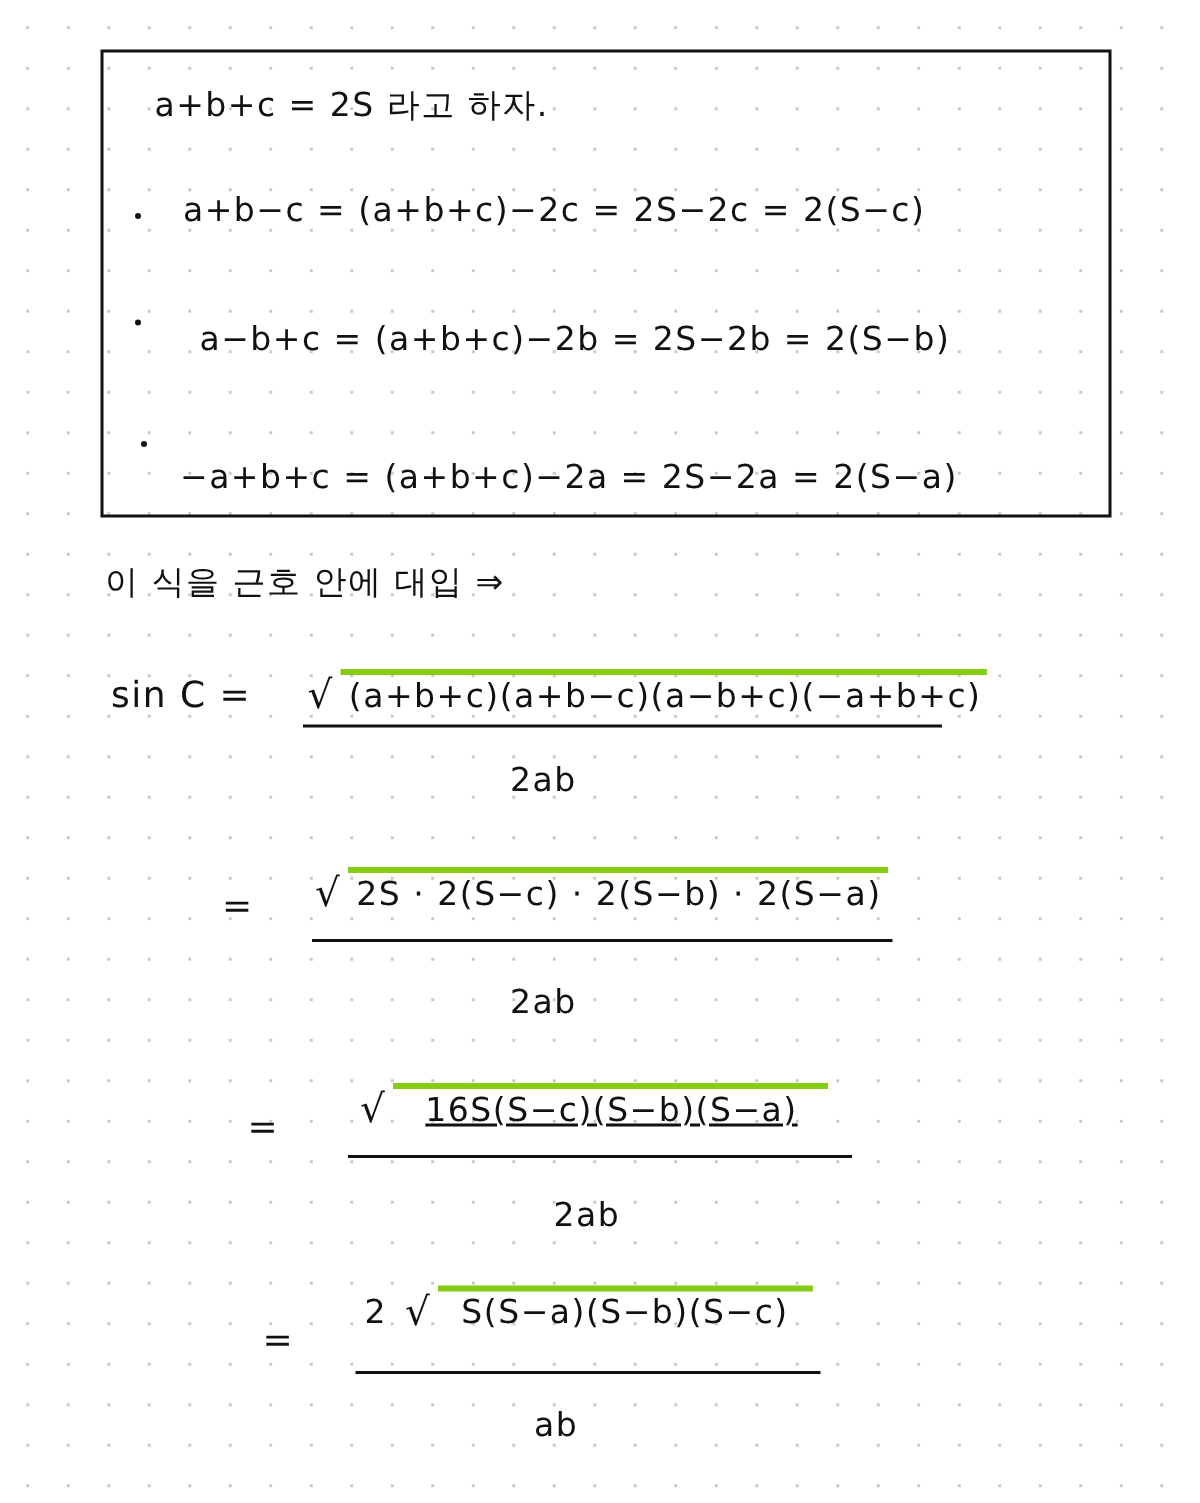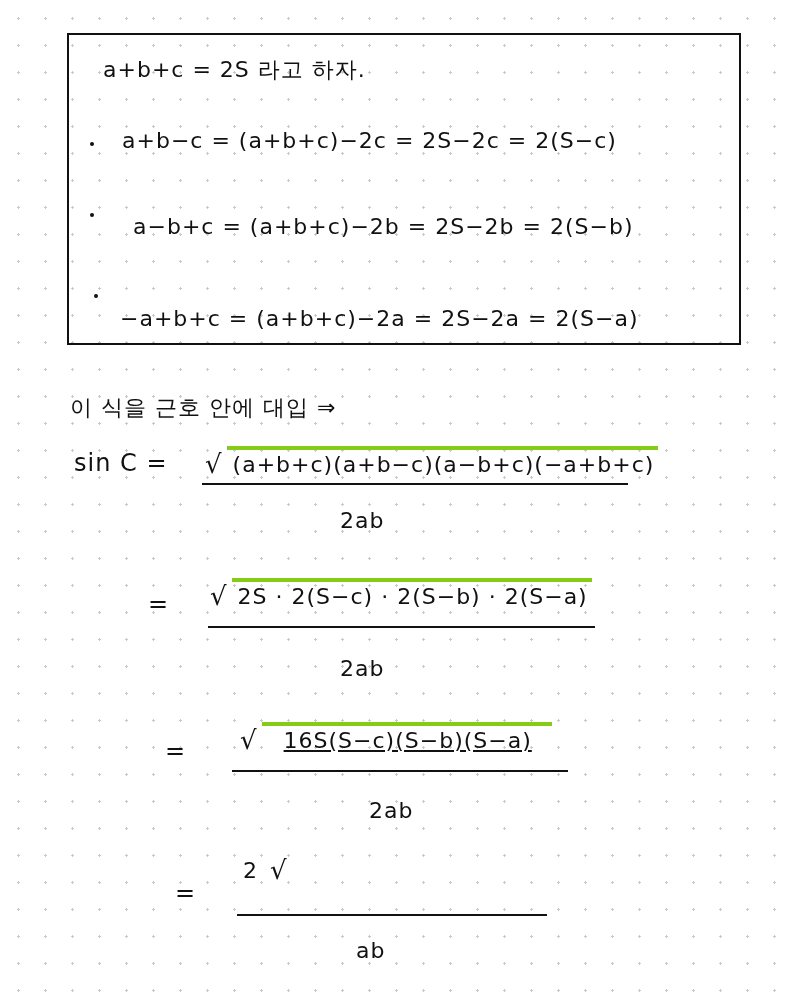--- a/index.html
+++ b/index.html
@@ -75,21 +75,21 @@
 
 <div class="bullet" style="left:90px; top:142px;"></div>
 <div class="line-text hw" style="left:122px; top:128px;">a+b−c = (a+b+c)−2c = 2S−2c = 2(S−c)</div>
 
 <div class="bullet" style="left:90px; top:213px;"></div>
 <div class="line-text hw" style="left:133px; top:200px;margin-top:14px;">a−b+c = (a+b+c)−2b = 2S−2b = 2(S−b)</div>
 
 <div class="bullet" style="left:94px; top:294px;"></div>
 <div class="line-text hw" style="left:120px; top:282px;margin-top:24px;">−a+b+c = (a+b+c)−2a = 2S−2a = 2(S−a)</div>
 
-<div class="line-text hw" style="left:70px; top:393px;">이 식을 근호 안에 대입 ⇒</div>
+<div class="line-text hw" style="left:70px; top:373px;">이 식을 근호 안에 대입 ⇒</div>
 
 <div class="line-text hw" style="left:74px; top:449px; font-size:24px;">sin C =</div>
 <div class="sqrt-wrap hw" style="left:205px; top:446px;">
   <span class="sqrt-sign">√</span>
   <span class="radicand">(a+b+c)(a+b−c)(a−b+c)(−a+b+c)</span>
 </div>
 <div class="frac-bar" style="left:202px; top:483px; width:426px;"></div>
 <div class="line-text hw" style="left:340px; top:508px;">2ab</div>
 
 <div class="eq hw" style="left:148px; top:590px; font-size:24px;">=</div>
@@ -105,15 +105,16 @@
   <span class="sqrt-sign">√</span>
   <span class="radicand" style="padding-left:22px; padding-right:20px;text-decoration:underline;">16S(S−c)(S−b)(S−a)</span>
 </div>
 <div class="frac-bar" style="left:232px; top:770px; width:336px;"></div>
 <div class="line-text hw" style="left:369px; top:798px;">2ab</div>
 
 <div class="eq hw" style="left:175px; top:879px; font-size:24px;">=</div>
 <div class="sqrt-wrap hw" style="left:243px; top:857px;">
   <span class="hw" style="margin-right:12px;">2</span>
   <span class="sqrt-sign">√</span>
+  <span class="radicand" style="padding-left:16px; padding-right:16px;">S(S−a)(S−b)(S−c)</span>
 </div>
 <div class="frac-bar" style="left:237px; top:914px; width:310px;"></div>
 <div class="line-text hw" style="left:356px; top:938px;">ab</div>
 
 </body></html>

